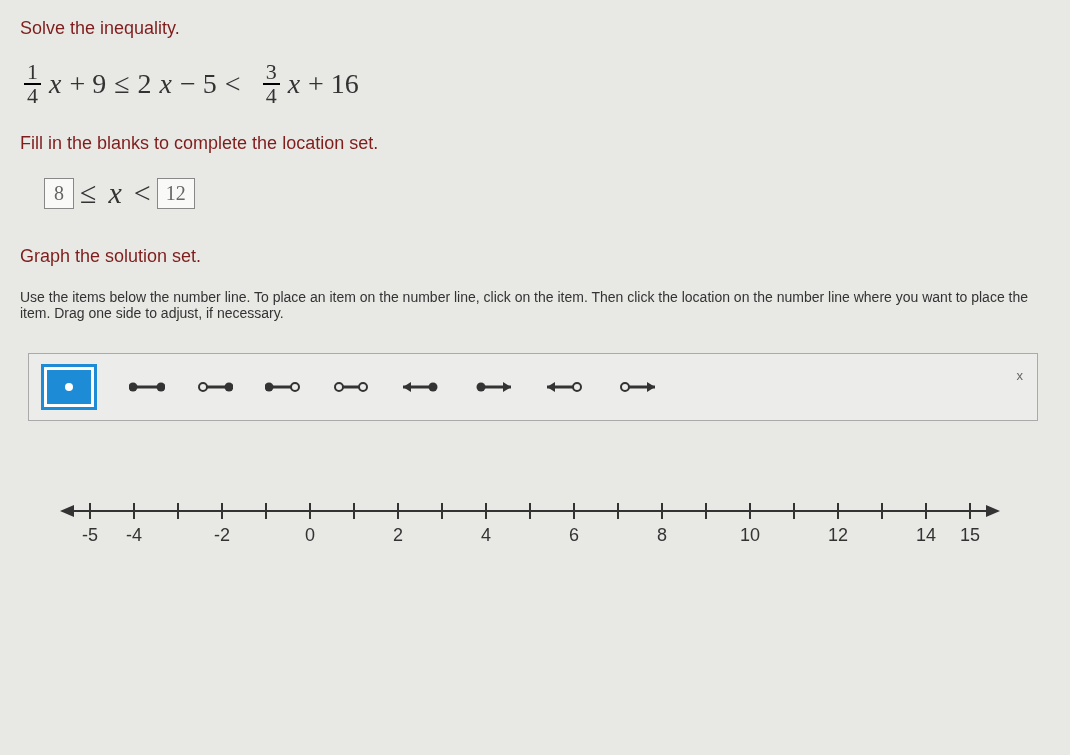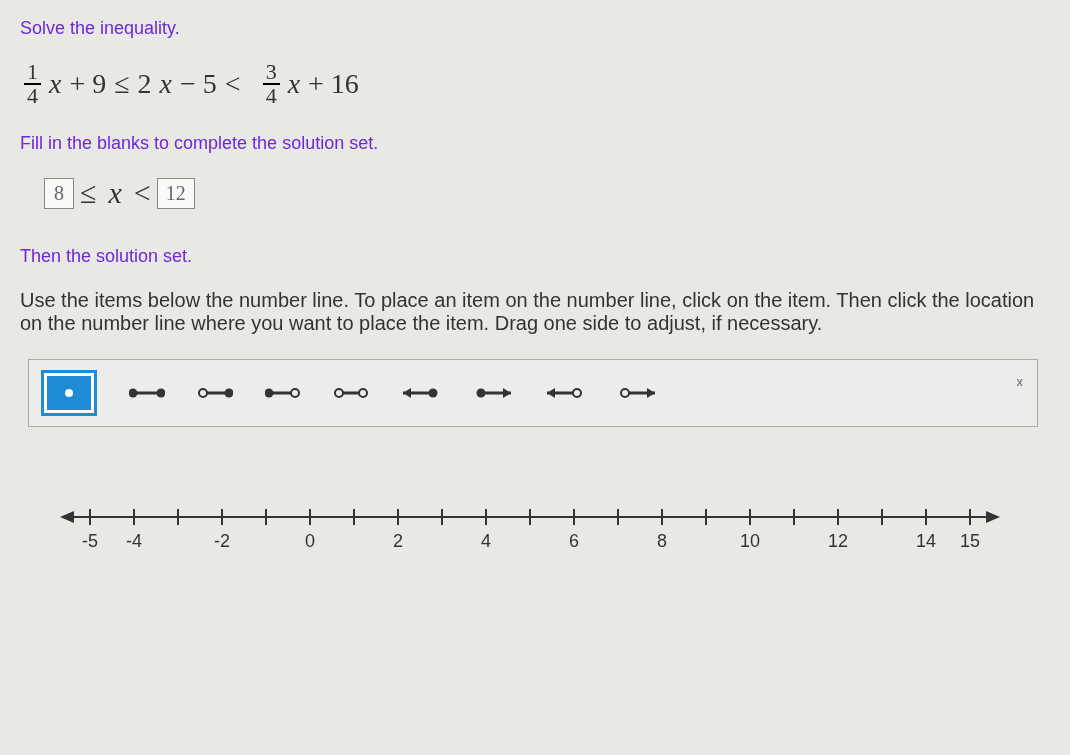--- a/index.html
+++ b/index.html
@@ -6,21 +6,21 @@
     body {
       font-family: Arial, Helvetica, sans-serif;
       background: #e8e9e5;
       width: 1070px;
       height: 755px;
       padding: 18px 20px;
       color: #333;
       position: relative;
       overflow: hidden;
     }
-    .instruction { font-size: 18px; color: #6d28d9; margin-bottom: 22px; }
+    .instruction { font-size: 18px; color: #7f1d1d; margin-bottom: 22px; }
     .inequality {
       font-family: 'Times New Roman', serif;
       font-size: 28px;
       margin-bottom: 26px;
       margin-left: 4px;
       display: flex;
       align-items: center;
       gap: 8px;
     }
     .frac {
@@ -45,21 +45,21 @@
     }
     .answer-box {
       border: 1px solid #888;
       background: #f9f9f7;
       font-size: 20px;
       padding: 3px 8px;
       min-width: 30px;
       text-align: center;
       color: #666;
     }
-    .sub-instruction { font-size: 20px; color: #333; margin-bottom: 24px; }
+    .sub-instruction { font-size: 14px; color: #333; margin-bottom: 32px; }
     .toolbar {
       border: 1px solid #aaa;
       padding: 10px 12px;
       display: flex;
       align-items: center;
       gap: 32px;
       background: #ececea;
       width: 1010px;
       margin-left: 8px;
       margin-bottom: 60px;
@@ -113,31 +113,31 @@
   <span>&lt;</span>
   <span style="width:6px"></span>
   <span class="frac">
     <span class="num">3</span>
     <span class="den">4</span>
   </span>
   <span class="mathvar">x</span>
   <span> + 16</span>
 </div>
 
-<div class="instruction">Fill in the blanks to complete the solution set.</div>
+<div class="instruction">Fill in the blanks to complete the location set.</div>
 
 <div class="solution-row">
   <span class="answer-box">8</span>
   <span>≤</span>
   <span class="mathvar" style="margin:0 6px">x</span>
   <span>&lt;</span>
   <span class="answer-box">12</span>
 </div>
 
-<div class="instruction">Then the solution set.</div>
+<div class="instruction">Graph the solution set.</div>
 
 <div class="sub-instruction">Use the items below the number line. To place an item on the number line, click on the item. Then click the location on the number line where you want to place the item. Drag one side to adjust, if necessary.</div>
 
 <div class="toolbar">
   <div class="tool-selected">
     <span class="dot"></span>
   </div>
 
   <svg class="tool-svg" width="36" height="16">
     <line x1="4" y1="8" x2="32" y2="8" stroke="#333" stroke-width="3"></line>

